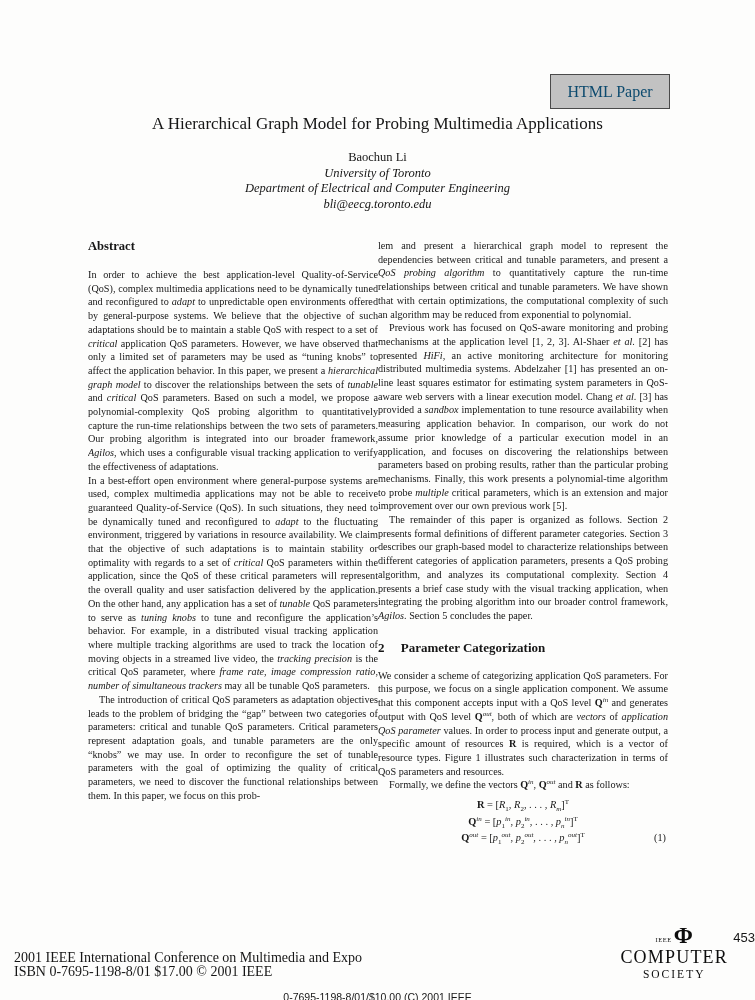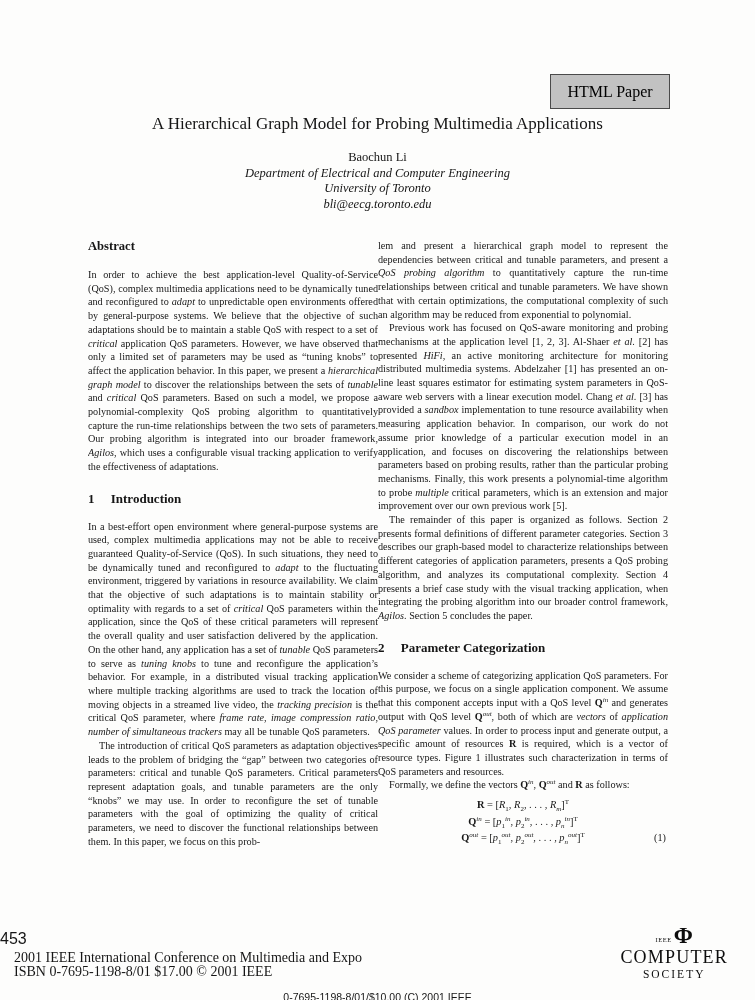--- a/index.html
+++ b/index.html
@@ -7,21 +7,21 @@
     position:relative; width:755px; height:1000px; margin:0 auto;
     background:#fdfdfc; color:#161616;
     font-family:"Liberation Serif", serif;
     overflow:hidden;
   }
   
   .badge {
     position:absolute; top:74px; left:550px; width:118px; height:33px;
     background:#c2c2c2; border:1px solid #4a4a4a;
     display:flex; align-items:center; justify-content:center;
-    font-size:16px; color:#000000; cursor:pointer;
+    font-size:16px; color:#0c4a6e; cursor:pointer;
   }
   
   .title {
     position:absolute; top:114px; left:0; width:100%;
     text-align:center; font-size:17px;
   }
   .authors {
     position:absolute; top:150px; left:0; width:100%;
     text-align:center; font-size:12.5px; line-height:15.5px;
   }
@@ -43,22 +43,22 @@
   sup, sub { font-size:7px; line-height:0; }
   
   .eqs { margin-top:5px; }
   .eqrow {
     position:relative; text-align:center;
     font-size:10.4px; line-height:16.5px;
   }
   .eqrow .eqnum { position:absolute; right:2px; top:0; font-size:10.2px; }
   
   .pagenum {
-    position:absolute; top:930px; left:0; width:100%; text-align:left;
-    font-family:"Liberation Sans", sans-serif; font-size:16px;
+    position:absolute; top:930px; left:0; width:100%; text-align:right;
+    font-family:"Liberation Sans", sans-serif; font-size:13px;
   }
   .foot-center {
     position:absolute; top:991px; left:0; width:100%; text-align:center;
     font-family:"Liberation Sans", sans-serif; font-size:10.5px;
   }
   .foot-left {
     position:absolute; top:951px; left:14px;
     font-size:14px; line-height:13.5px;
   }
   .cs-logo {
@@ -80,35 +80,31 @@
 <div class="page">
 
   <div class="badge">
     <span>HTML Paper</span>
   </div>
 
   <div class="title">A Hierarchical Graph Model for Probing Multimedia Applications</div>
 
   <div class="authors">
     <div>Baochun Li</div>
+    <div class="ital">University of Toronto</div>
     <div class="ital">Department of Electrical and Computer Engineering</div>
-    <div class="ital">University of Toronto</div>
     <div class="ital">bli@eecg.toronto.edu</div>
   </div>
 
   <div class="columns">
 
     <div class="col">
       <h2 class="abs-head">Abstract</h2>
       <p>In order to achieve the best application-level Quality-of-Service (QoS), complex multimedia applications need to be dynamically tuned and reconfigured to <i>adapt</i> to unpredictable open environments offered by general-purpose systems. We believe that the objective of such adaptations should be to maintain a stable QoS with respect to a set of <i>critical</i> application QoS parameters. However, we have observed that only a limited set of parameters may be used as “tuning knobs” to affect the application behavior. In this paper, we present a <i>hierarchical graph model</i> to discover the relationships between the sets of <i>tunable</i> and <i>critical</i> QoS parameters. Based on such a model, we propose a polynomial-complexity QoS probing algorithm to quantitatively capture the run-time relationships between the two sets of parameters. Our probing algorithm is integrated into our broader framework, <i>Agilos</i>, which uses a configurable visual tracking application to verify the effectiveness of adaptations.</p>
 
-      <h2 class="sec-head">
-        <span class="num">1</span>
-        <span>Introduction</span>
-      </h2>
       <p>In a best-effort open environment where general-purpose systems are used, complex multimedia applications may not be able to receive guaranteed Quality-of-Service (QoS). In such situations, they need to be dynamically tuned and reconfigured to <i>adapt</i> to the fluctuating environment, triggered by variations in resource availability. We claim that the objective of such adaptations is to maintain stability or optimality with regards to a set of <i>critical</i> QoS parameters within the application, since the QoS of these critical parameters will represent the overall quality and user satisfaction delivered by the application. On the other hand, any application has a set of <i>tunable</i> QoS parameters to serve as <i>tuning knobs</i> to tune and reconfigure the application’s behavior. For example, in a distributed visual tracking application where multiple tracking algorithms are used to track the location of moving objects in a streamed live video, the <i>tracking precision</i> is the critical QoS parameter, where <i>frame rate</i>, <i>image compression ratio</i>, <i>number of simultaneous trackers</i> may all be tunable QoS parameters.</p>
       <p class="indent">The introduction of critical QoS parameters as adaptation objectives leads to the problem of bridging the “gap” between two categories of parameters: critical and tunable QoS parameters. Critical parameters represent adaptation goals, and tunable parameters are the only “knobs” we may use. In order to reconfigure the set of tunable parameters with the goal of optimizing the quality of critical parameters, we need to discover the functional relationships between them. In this paper, we focus on this prob-</p>
     </div>
 
     <div class="col">
       <p>lem and present a hierarchical graph model to represent the dependencies between critical and tunable parameters, and present a <i>QoS probing algorithm</i> to quantitatively capture the run-time relationships between critical and tunable parameters. We have shown that with certain optimizations, the computational complexity of such an algorithm may be reduced from exponential to polynomial.</p>
       <p class="indent">Previous work has focused on QoS-aware monitoring and probing mechanisms at the application level [1, 2, 3]. Al-Shaer <i>et al.</i> [2] has presented <i>HiFi</i>, an active monitoring architecture for monitoring distributed multimedia systems. Abdelzaher [1] has presented an on-line least squares estimator for estimating system parameters in QoS-aware web servers with a linear execution model. Chang <i>et al.</i> [3] has provided a <i>sandbox</i> implementation to tune resource availability when measuring application behavior. In comparison, our work do not assume prior knowledge of a particular execution model in an application, and focuses on discovering the relationships between parameters based on probing results, rather than the particular probing mechanisms. Finally, this work presents a polynomial-time algorithm to probe <i>multiple</i> critical parameters, which is an extension and major improvement over our own previous work [5].</p>
       <p class="indent">The remainder of this paper is organized as follows. Section 2 presents formal definitions of different parameter categories. Section 3 describes our graph-based model to characterize relationships between different categories of application parameters, presents a QoS probing algorithm, and analyzes its computational complexity. Section 4 presents a brief case study with the visual tracking application, when integrating the probing algorithm into our broader control framework, <i>Agilos</i>. Section 5 concludes the paper.</p>
 
       <h2 class="sec-head">

